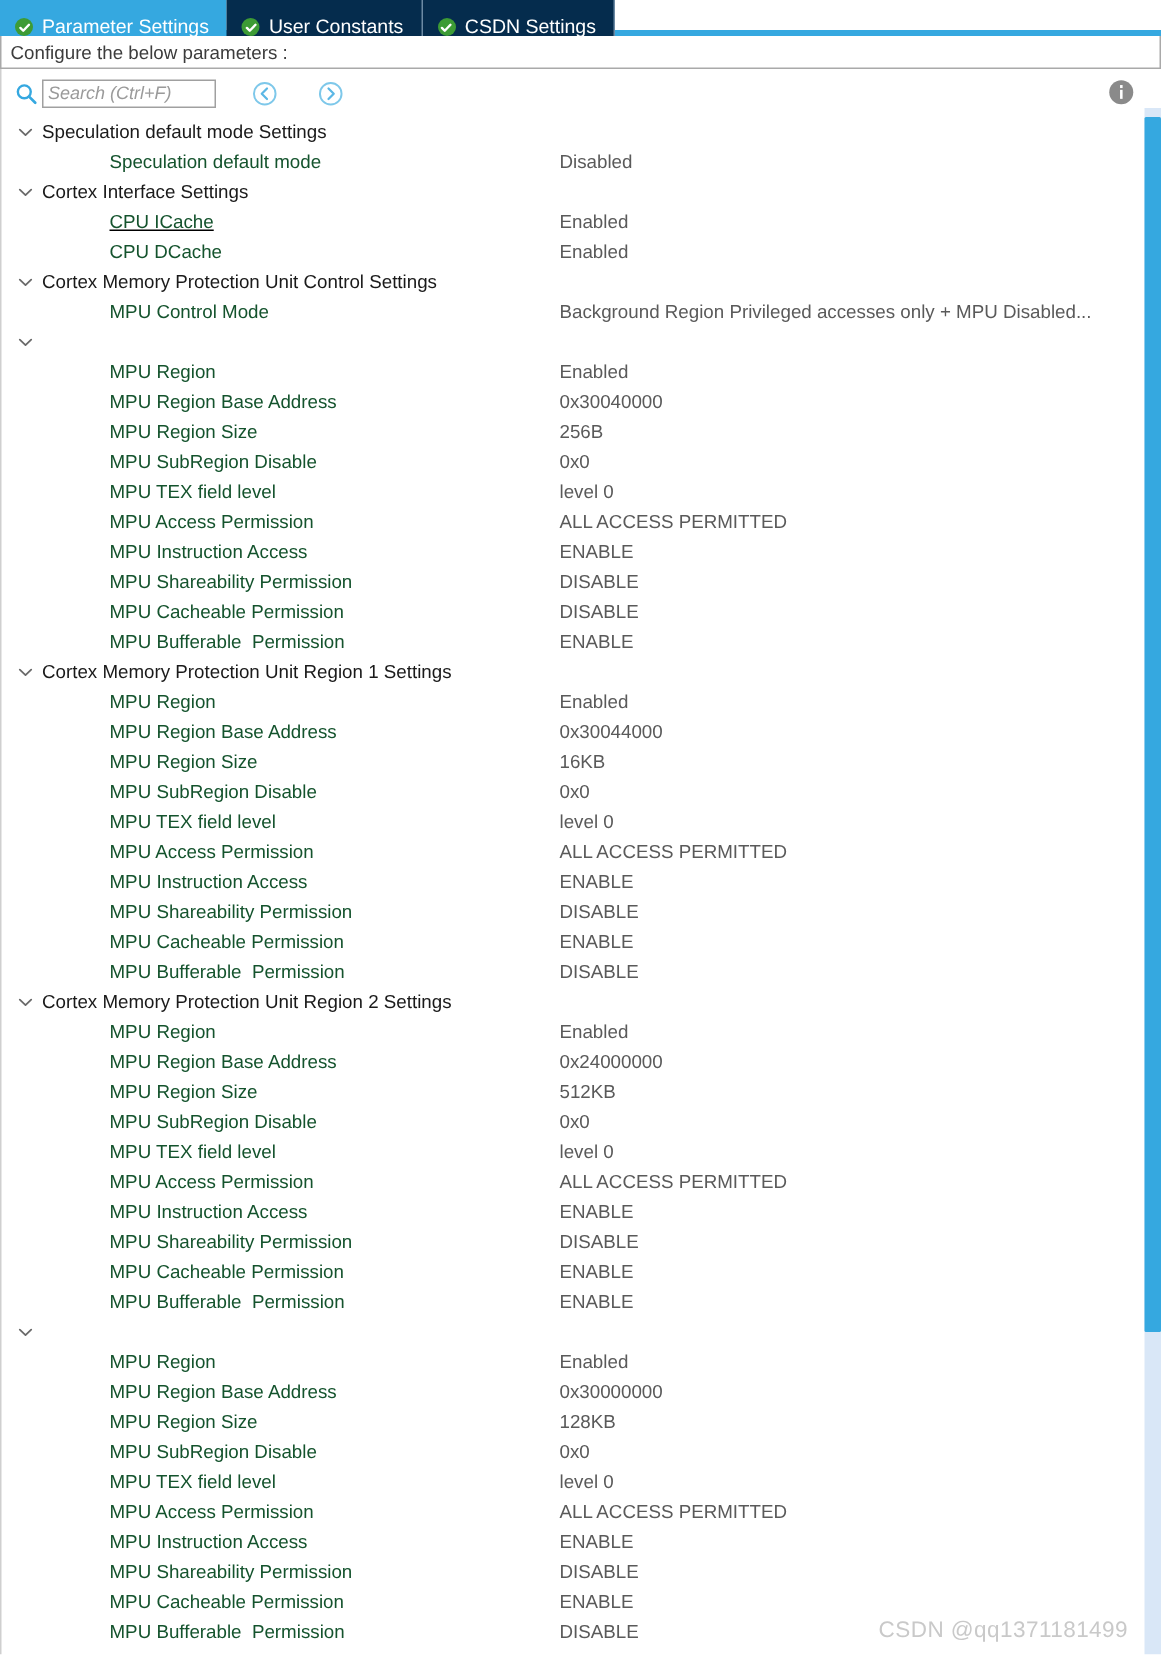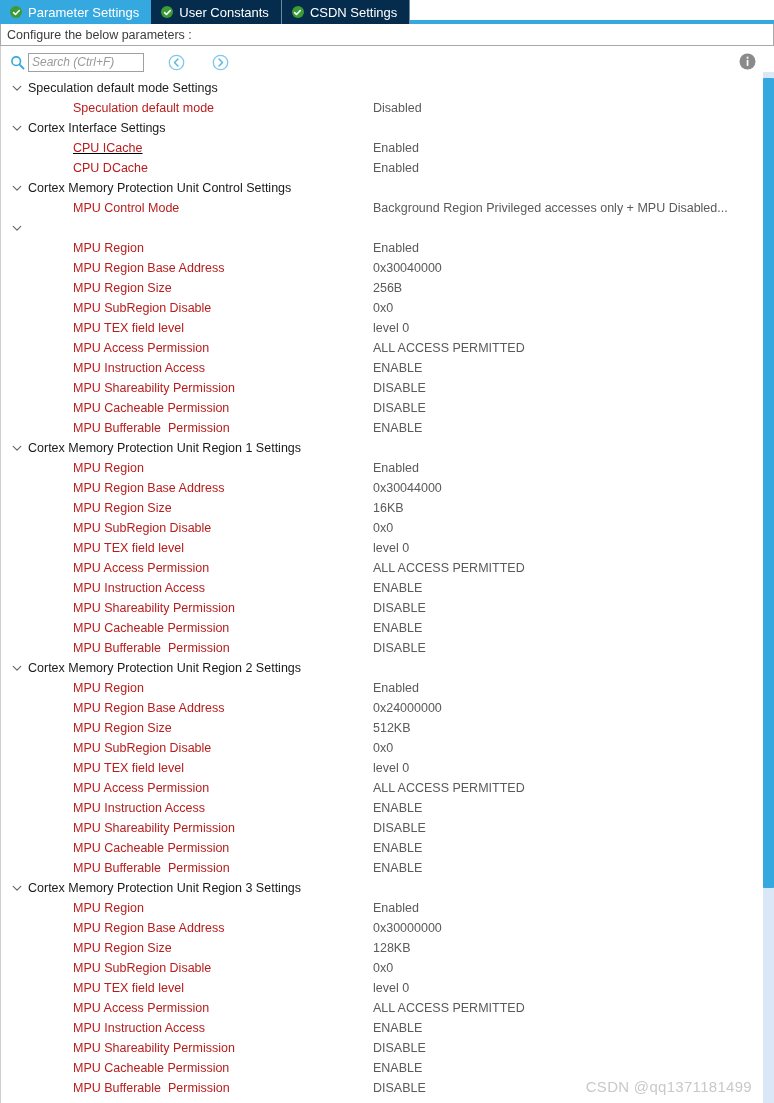--- a/index.html
+++ b/index.html
@@ -26,21 +26,21 @@
   }
   .tabbar::after {
     content: "";
     position: absolute;
     left: 0; right: 0; bottom: 0;
     height: 4px;
     background: #35a8e0;
   }
   .tab {
     display: flex;
-    align-items: center;
+    align-items: flex-end;
     gap: 6px;
     padding: 0 12px 0 10px;
     font-size: 13px;
     line-height: 1;
     position: relative;
     z-index: 2;
     white-space: nowrap;
     cursor: pointer;
     user-select: none;
   }
@@ -147,21 +147,21 @@
     padding-left: 10px;
   }
   .row.child { padding-left: 72px; }
   .chev {
     width: 12px; height: 12px;
     margin-right: 5px;
     flex: 0 0 auto;
     cursor: pointer;
   }
   .label {
-    color: #b91c1c;
+    color: #14532d;
   }
   .row.group .label {
     color: #1a1a1a;
   }
   .value {
     position: absolute;
     left: 372px;
     color: #5a5a5a;
     font-size: 12.5px;
     white-space: nowrap;
@@ -439,21 +439,20 @@
           <span class="value">ENABLE</span>
         </div>
         <div class="row child" style="position: relative;">
           <span class="label" style="white-space: pre;">MPU Bufferable  Permission</span>
           <span class="value">ENABLE</span>
         </div>
         <div class="row group">
           <span class="chev"><svg width="12" height="12" viewBox="0 0 12 12">
               <polyline points="2.2,4.4 6,8.1 9.8,4.4" fill="none" stroke="#6a6a6a" stroke-width="1.2" stroke-linecap="round" stroke-linejoin="round"></polyline>
             </svg></span>
-          <span class="label">Cortex Memory Protection Unit Region 3 Settings</span>
         </div>
         <div class="row child" style="position: relative;">
           <span class="label" style="white-space: pre;">MPU Region</span>
           <span class="value">Enabled</span>
         </div>
         <div class="row child" style="position: relative;">
           <span class="label" style="white-space: pre;">MPU Region Base Address</span>
           <span class="value">0x30000000</span>
         </div>
         <div class="row child" style="position: relative;">

